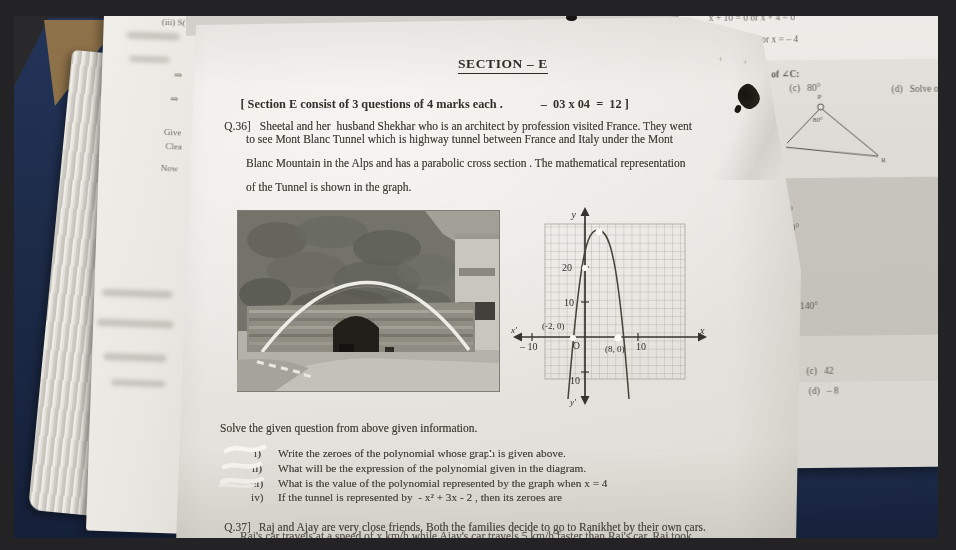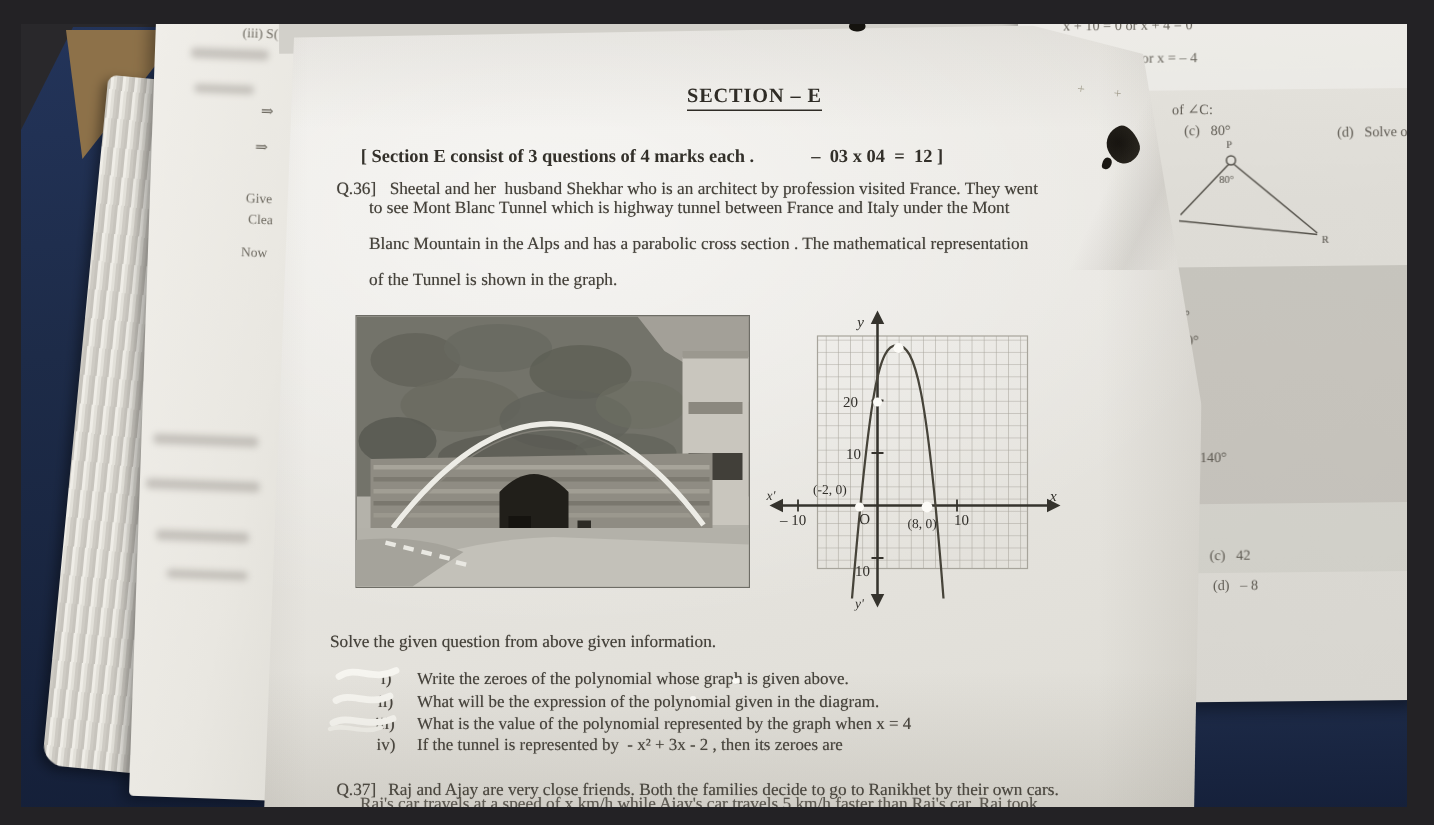--- a/index.html
+++ b/index.html
@@ -88,21 +88,21 @@
 
   <div class="top-sliver"></div>
   <div class="navy-patch"></div>
 
   <div class="right-underpage">
     <div class="rp-light"></div>
     <div class="rp-band1"></div>
     <div class="rp-band2"></div>
     <div class="rp rp-eq" style="left:17px;top:8px;margin-left:13px;">x + 10 = 0 or x + 4 = 0</div>
     <div class="rp rp-eq" style="left:46px;top:30px;">x = – 10  or x = – 4</div>
-    <div class="rp" style="left:102px;top:64px;">of ∠C:</div>
+    <div class="rp" style="left:92px;top:64px;font-weight:bold;">of ∠C:</div>
     <div class="rp" style="left:110px;top:79px;">(c)   80°</div>
     <div class="rp" style="left:212px;top:81px;">(d)   Solve o</div>
 
     <svg style="left:85px;top:86px;" width="132" height="82" viewBox="0 0 132 82">
       <line x1="56" y1="18" x2="22" y2="53" stroke="#55524b" stroke-width="1"></line>
       <line x1="56" y1="18" x2="113" y2="66" stroke="#55524b" stroke-width="1"></line>
       <line x1="21" y1="57" x2="113" y2="67" stroke="#55524b" stroke-width="1"></line>
       <circle cx="56" cy="17" r="3" fill="#e4e2dc" stroke="#55524b" stroke-width="1"></circle>
       <text x="53" y="9" font-size="7" fill="#4e4b44">P</text>
       <text x="48" y="32" font-size="7" fill="#4e4b44">80°</text>

